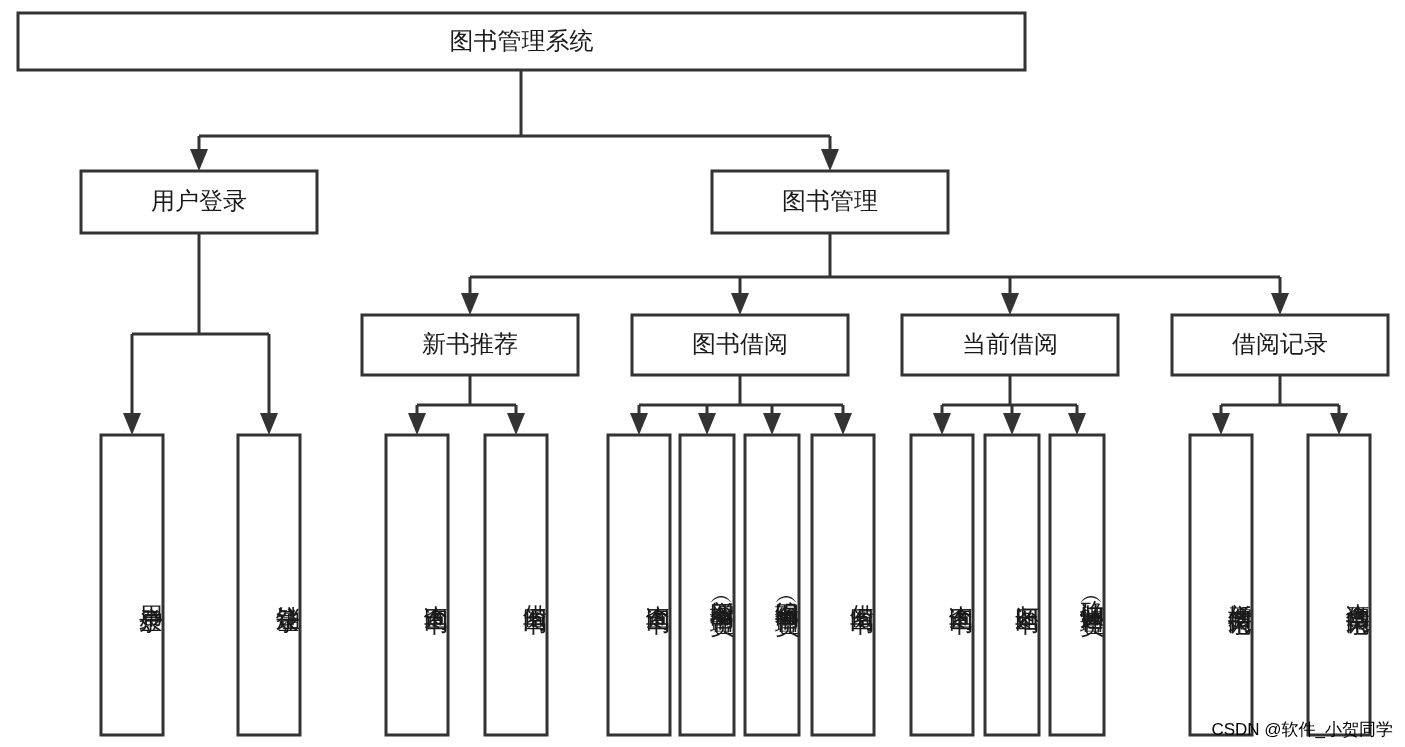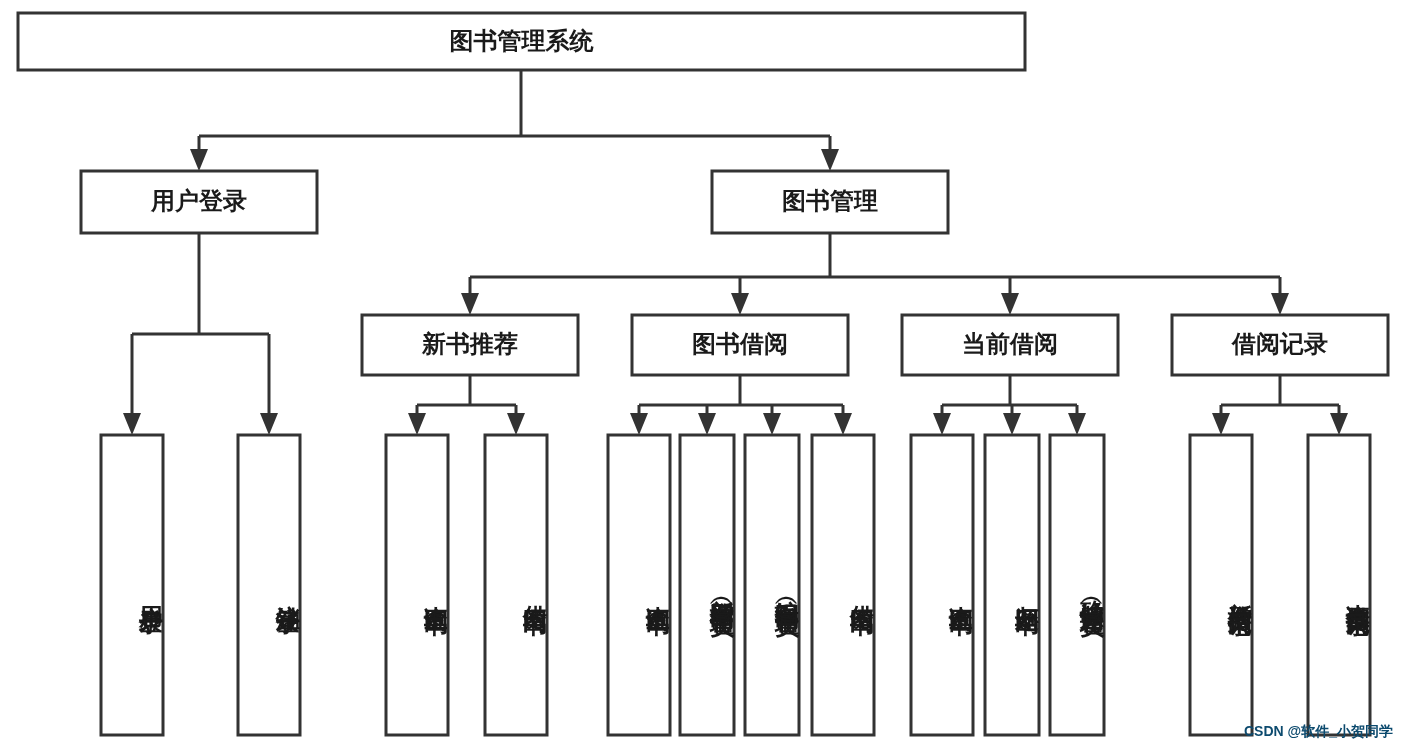--- a/index.html
+++ b/index.html
@@ -11,21 +11,20 @@
     width: 1405px;
     height: 747px;
     font-family: "Liberation Sans", "DejaVu Sans", sans-serif;
     overflow: hidden;
   }
   #diagram-root {
     position: relative;
     width: 1405px;
     height: 747px;
     background: #ffffff;
-    font-weight: bold;
   }
   svg.diagram-canvas {
     position: absolute;
     left: 0;
     top: 0;
     width: 1405px;
     height: 747px;
     display: block;
   }
   .node-box {
@@ -64,22 +63,22 @@
     align-items: flex-start;
     justify-content: center;
     pointer-events: none;
     user-select: none;
   }
   .watermark {
     position: absolute;
     right: 12px;
     bottom: 6px;
     font-family: "Liberation Sans", "DejaVu Sans", sans-serif;
-    font-size: 14px;
-    color: #0c4a6e;
+    font-size: 17px;
+    color: #000000;
     white-space: nowrap;
     user-select: none;
     margin-left: 43px;
   }
 </style>
 </head>
 <body>
 
 <div id="diagram-root">
 

